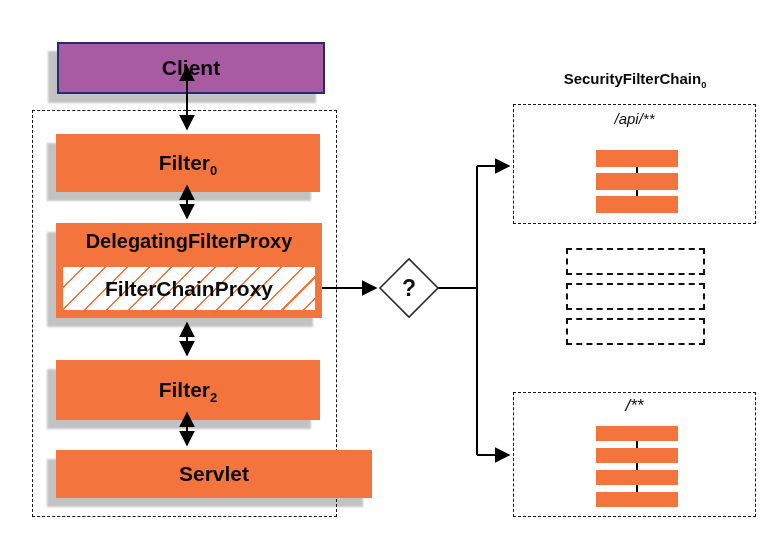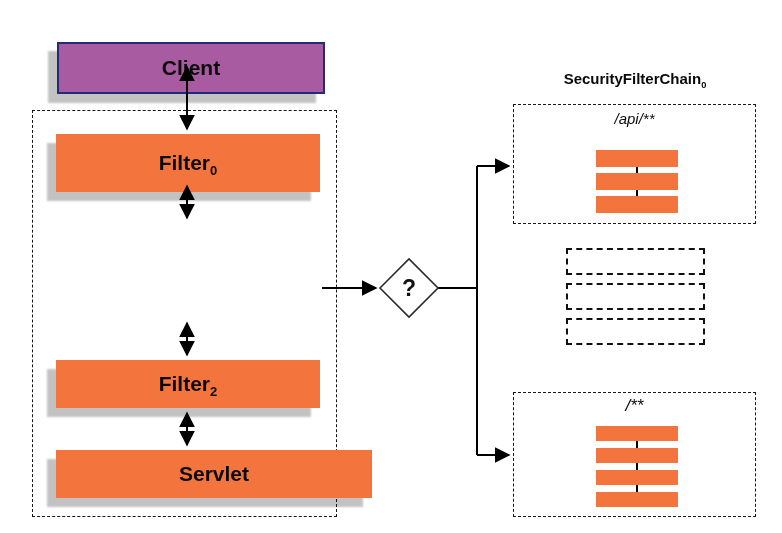--- a/index.html
+++ b/index.html
@@ -162,22 +162,28 @@
     <span>Client</span>
   </div>
 
 
   <div class="dash-fine" style="left:32px; top:110px; width:303px; height:405px;"></div>
 
   <div class="node" style="left:56px; top:134px; width:264px; height:58px;">
     <span><span>Filter</span><sub>0</sub></span>
   </div>
 
-
-  <div class="node" style="left:56px; top:360px; width:264px; height:48px;">
+  <div class="dfp" style="left:56px; top:223px; width:266px; height:95px;">
+    <div class="dfp-title">DelegatingFilterProxy</div>
+    <div class="fcp">
+      <span>FilterChainProxy</span>
+    </div>
+  </div>
+
+  <div class="node" style="left:56px; top:360px; width:264px; height:60px;">
     <span><span>Filter</span><sub>2</sub></span>
   </div>
 
   <div class="node" style="left:56px; top:450px; width:316px; height:48px;">
     <span>Servlet</span>
   </div>
 
   <div class="sfc-title" style="left:513px; top:70px;">
     <span>SecurityFilterChain</span><sub>0</sub>
   </div>

